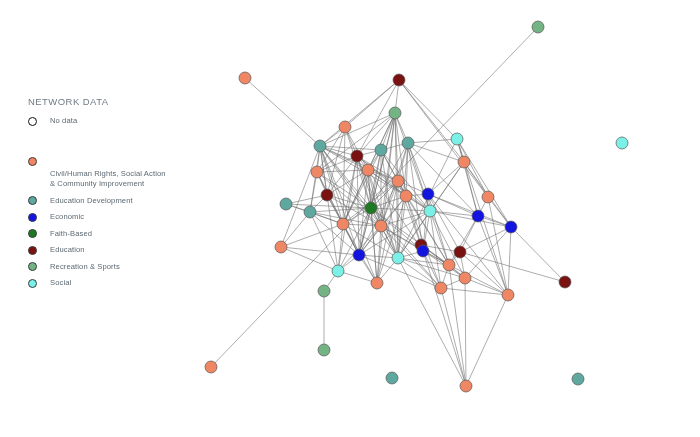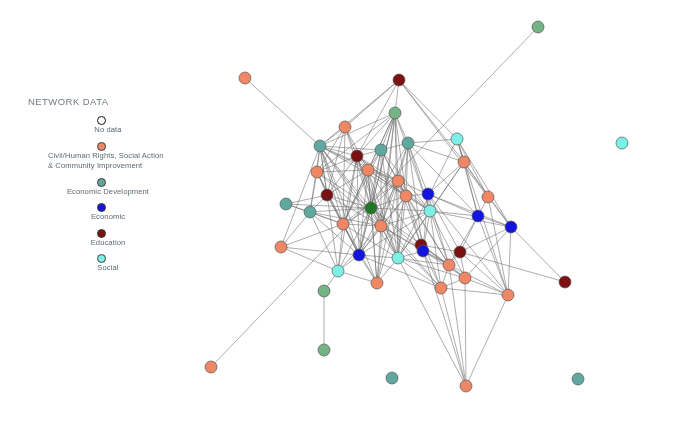--- a/index.html
+++ b/index.html
@@ -31,23 +31,21 @@
   }
   #legend-title {
     font-size: 9.5px;
     letter-spacing: 0.45px;
     color: #6f7b85;
     margin-bottom: 9px;
     white-space: nowrap;
   }
   .legend-row {
     display: flex;
-    align-items: center;
     margin-bottom: 6px;
-    flex-direction: column;
   }
   .legend-swatch-cell {
     width: 22px;
     min-width: 22px;
     display: flex;
     justify-content: flex-start;
     align-items: center;
   }
   .legend-swatch {
     width: 9px;
@@ -55,21 +53,21 @@
     border-radius: 50%;
     box-sizing: border-box;
     border: 1.1px solid #3c3c3c;
   }
   .legend-label {
     font-size: 7.6px;
     line-height: 10.5px;
     color: #5d6972;
     letter-spacing: 0.1px;
   }
-  .legend-row.multiline .legend-label { max-width: 120px; }
+  .legend-row.multiline .legend-label { max-width: 120px; margin-top: 36px; }
 
   
   #graph-svg {
     position: absolute;
     left: 0;
     top: 0;
   }
   .graph-edge {
     stroke: #6e6e6e;
     stroke-width: 0.62;
@@ -385,33 +383,45 @@
         <div class="legend-row multiline">
           <div class="legend-swatch-cell">
             <span class="legend-swatch" style="background: rgb(239, 134, 100);"></span>
           </div>
           <span class="legend-label">Civil/Human Rights, Social Action &amp; Community Improvement</span>
         </div>
         <div class="legend-row">
           <div class="legend-swatch-cell">
             <span class="legend-swatch" style="background: rgb(95, 168, 160);"></span>
           </div>
-          <span class="legend-label">Economic Development</span>
+          <span class="legend-label">Education Development</span>
         </div>
         <div class="legend-row">
           <div class="legend-swatch-cell">
             <span class="legend-swatch" style="background: rgb(20, 20, 224);"></span>
           </div>
           <span class="legend-label">Economic</span>
         </div>
         <div class="legend-row">
           <div class="legend-swatch-cell">
+            <span class="legend-swatch" style="background: rgb(30, 122, 34);"></span>
+          </div>
+          <span class="legend-label">Faith-Based</span>
+        </div>
+        <div class="legend-row">
+          <div class="legend-swatch-cell">
             <span class="legend-swatch" style="background: rgb(122, 18, 18);"></span>
           </div>
           <span class="legend-label">Education</span>
+        </div>
+        <div class="legend-row">
+          <div class="legend-swatch-cell">
+            <span class="legend-swatch" style="background: rgb(116, 179, 131);"></span>
+          </div>
+          <span class="legend-label">Recreation &amp; Sports</span>
         </div>
         <div class="legend-row">
           <div class="legend-swatch-cell">
             <span class="legend-swatch" style="background: rgb(123, 240, 230);"></span>
           </div>
           <span class="legend-label">Social</span>
         </div>
       </div>
   </div>
 

